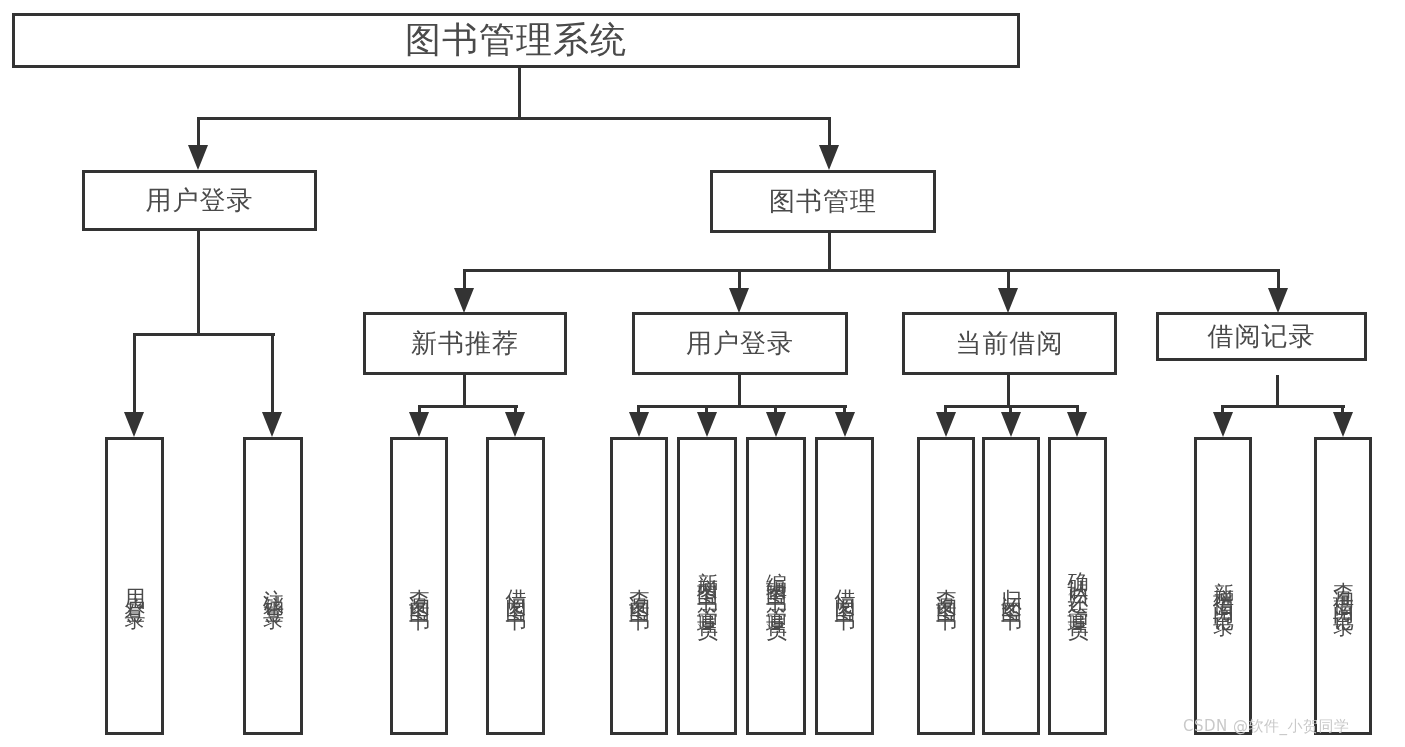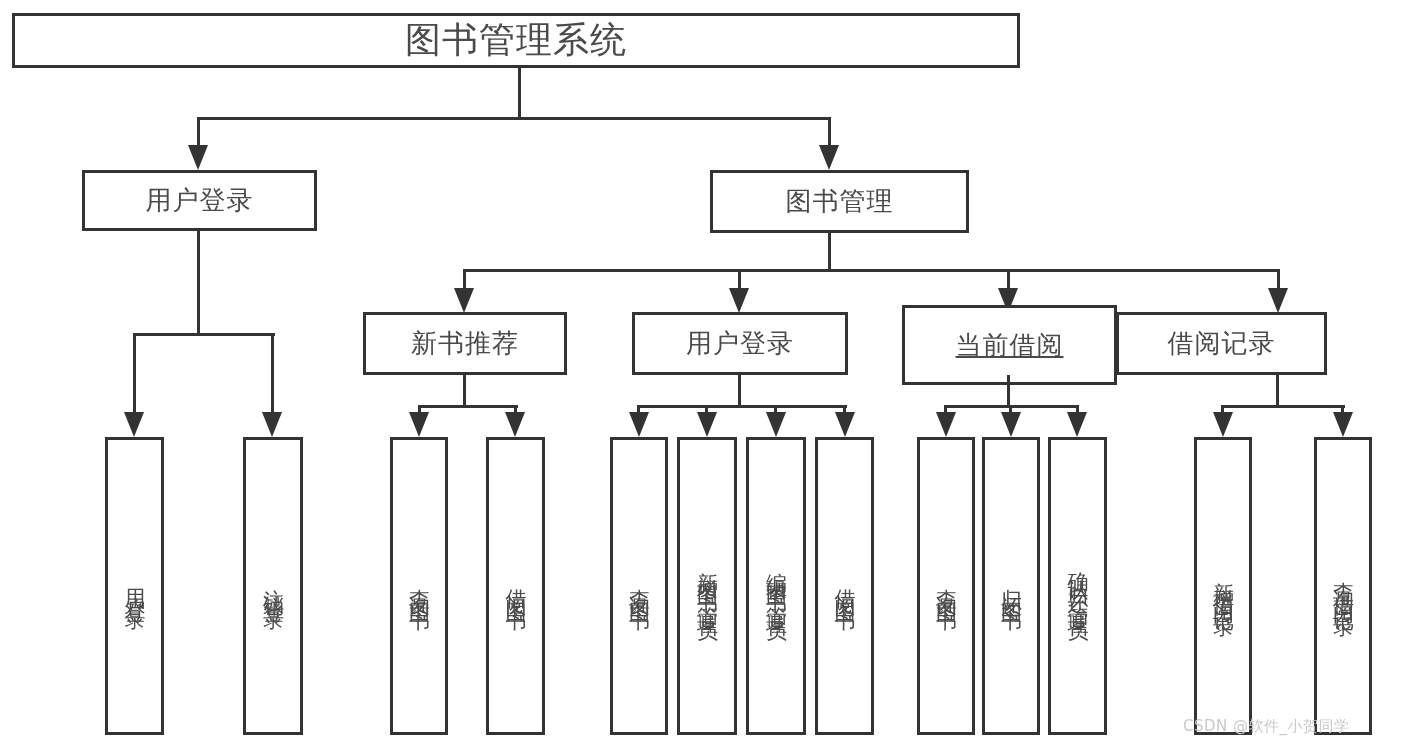--- a/index.html
+++ b/index.html
@@ -54,21 +54,21 @@
     <div class="line" style="left:197px;top:117px;width:634px;height:3px;"></div>
     <div class="line" style="left:197px;top:117px;width:3px;height:34px;"></div>
     <div class="arrow" style="left:188px;top:145px;"></div>
     <div class="line" style="left:828px;top:117px;width:3px;height:34px;"></div>
     <div class="arrow" style="left:819px;top:145px;"></div>
   </div>
 
   <div class="node" style="left:82px;top:170px;width:235px;height:61px;">
     <span>用户登录</span>
   </div>
-  <div class="node" style="left:710px;top:170px;width:259px;height:63px;">
+  <div class="node" style="left:710px;top:170px;width:226px;height:63px;">
     <span>图书管理</span>
   </div>
 
   <div>
     <div class="line" style="left:197px;top:231px;width:3px;height:105px;"></div>
     <div class="line" style="left:133px;top:333px;width:142px;height:3px;"></div>
     <div class="line" style="left:133px;top:333px;width:3px;height:80px;"></div>
     <div class="arrow" style="left:124px;top:412px;"></div>
     <div class="line" style="left:271px;top:333px;width:3px;height:80px;"></div>
     <div class="arrow" style="left:262px;top:412px;"></div>
@@ -86,24 +86,24 @@
     <div class="line" style="left:1277px;top:269px;width:3px;height:25px;"></div>
     <div class="arrow" style="left:1268px;top:288px;"></div>
   </div>
 
   <div class="node" style="left:363px;top:312px;width:204px;height:63px;">
     <span>新书推荐</span>
   </div>
   <div class="node" style="left:632px;top:312px;width:216px;height:63px;">
     <span>用户登录</span>
   </div>
-  <div class="node" style="left:902px;top:305px;width:215px;height:80px;text-decoration:underline;">
+  <div class="node" style="left:902px;top:312px;width:215px;height:63px;">
     <span>当前借阅</span>
   </div>
-  <div class="node" style="left:1116px;top:312px;width:211px;height:63px;">
+  <div class="node" style="left:1156px;top:312px;width:211px;height:49px;">
     <span>借阅记录</span>
   </div>
 
   <div>
     <div class="line" style="left:463px;top:375px;width:3px;height:33px;"></div>
     <div class="line" style="left:418px;top:405px;width:100px;height:3px;"></div>
     <div class="line" style="left:418px;top:405px;width:3px;height:10px;"></div>
     <div class="arrow" style="left:409px;top:412px;"></div>
     <div class="line" style="left:514px;top:405px;width:3px;height:10px;"></div>
     <div class="arrow" style="left:505px;top:412px;"></div>

